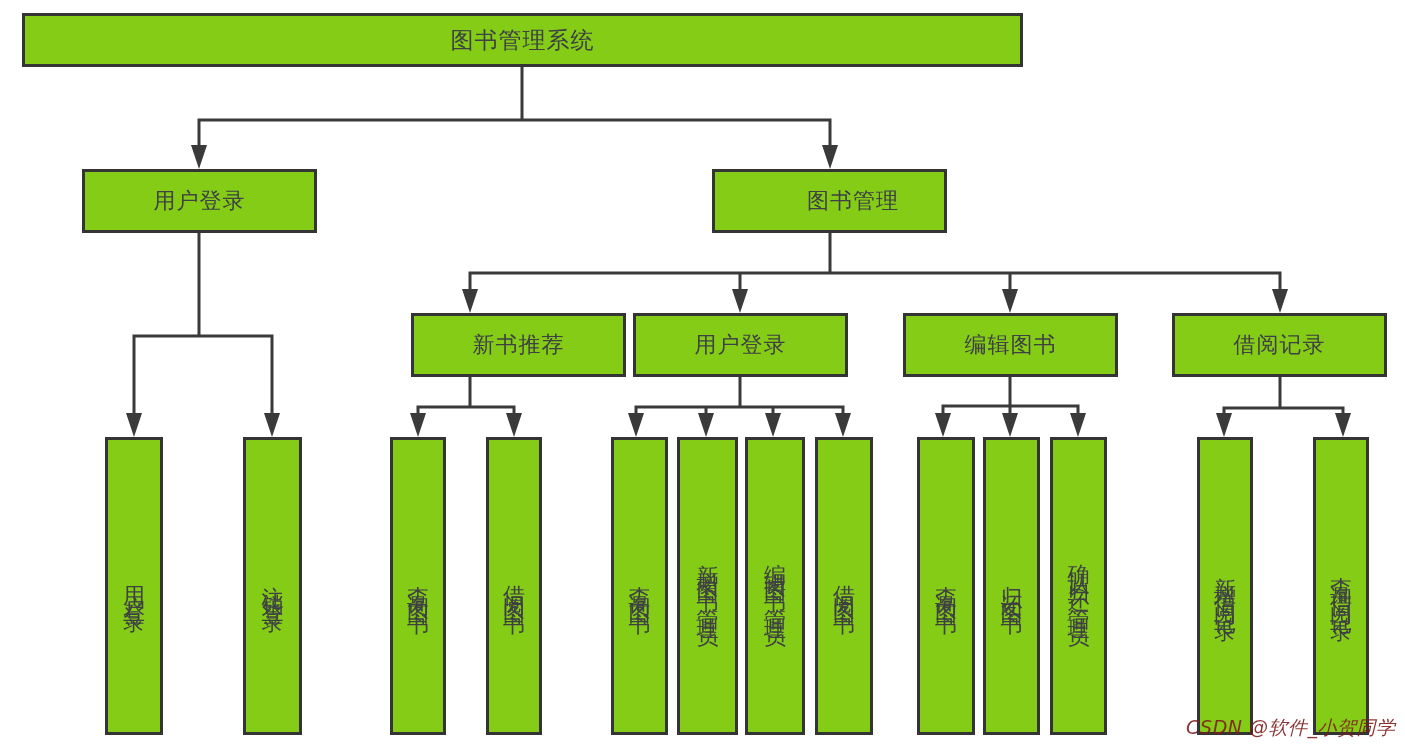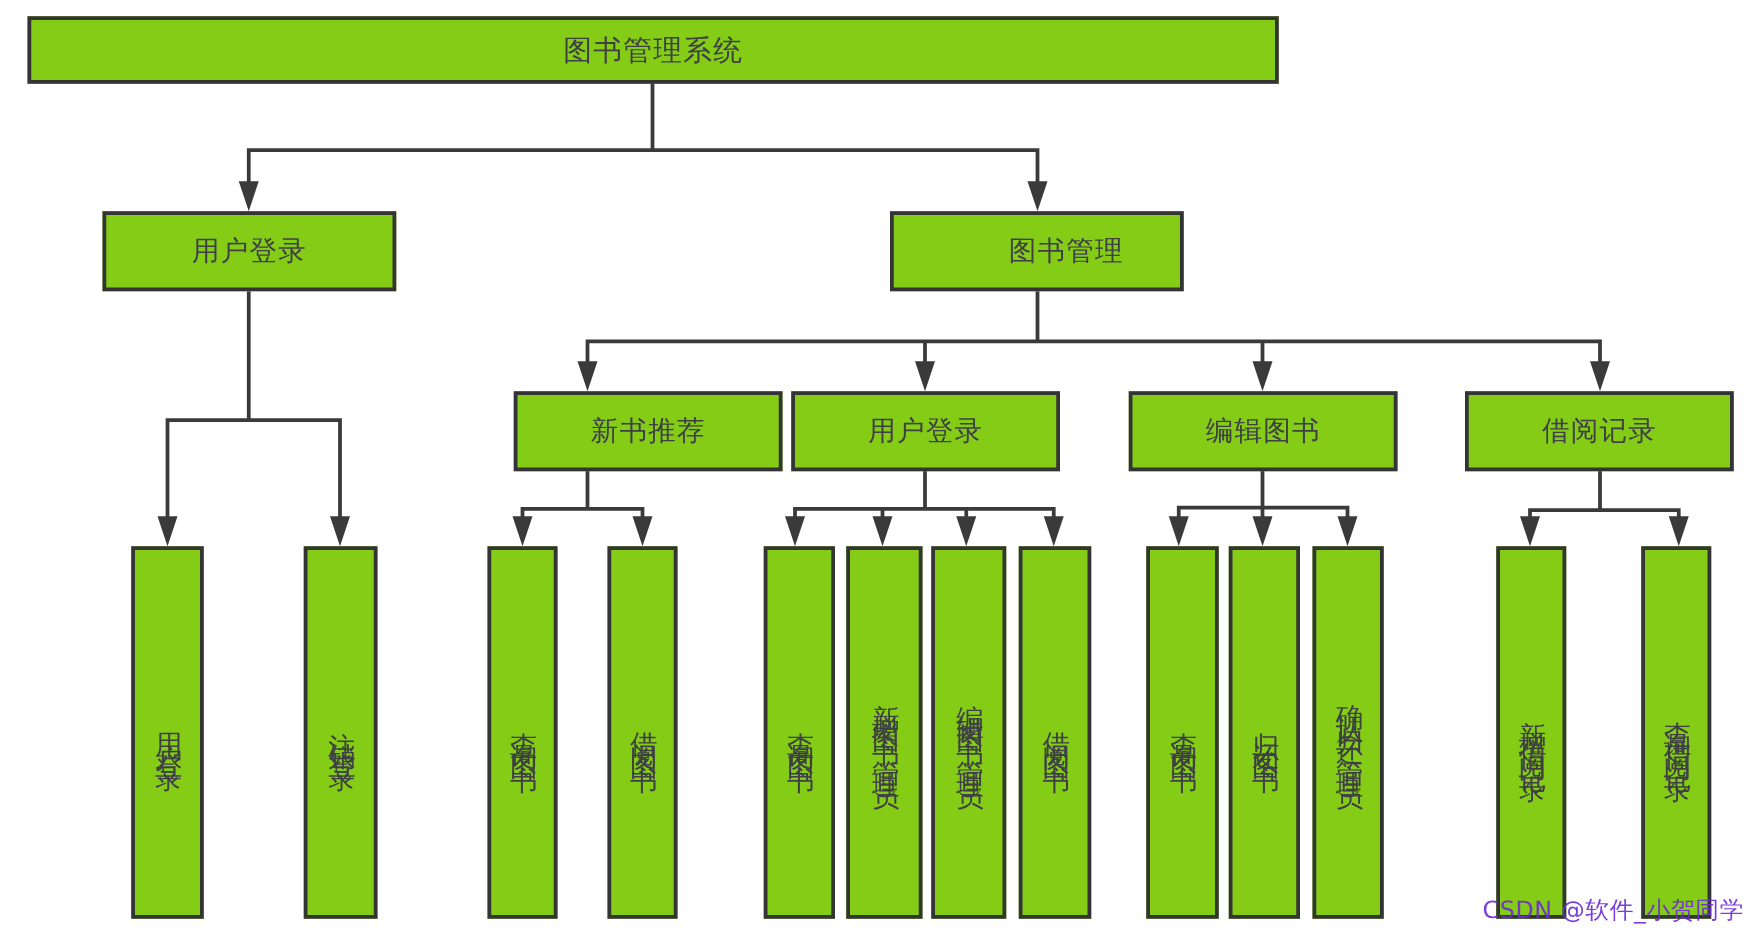--- a/index.html
+++ b/index.html
@@ -35,25 +35,26 @@
     writing-mode: vertical-rl;
     text-orientation: mixed;
     letter-spacing: 9px;
     line-height: 1;
   }
   .watermark {
     position: absolute;
     left: 1186px;
     top: 715px;
     font-size: 19px;
-    color: #6d28d9;
+    color: #7f1d1d;
     opacity: 0.9;
     letter-spacing: 0.5px;
     white-space: nowrap;
     z-index: 5;
+    font-style: italic;
   }
 </style>
 </head>
 <body>
 
 <div class="canvas">
 
   <svg class="connectors" viewBox="0 0 1405 747" xmlns="http://www.w3.org/2000/svg">
     <g stroke="#3a3a3a" stroke-width="3" fill="none">
 

